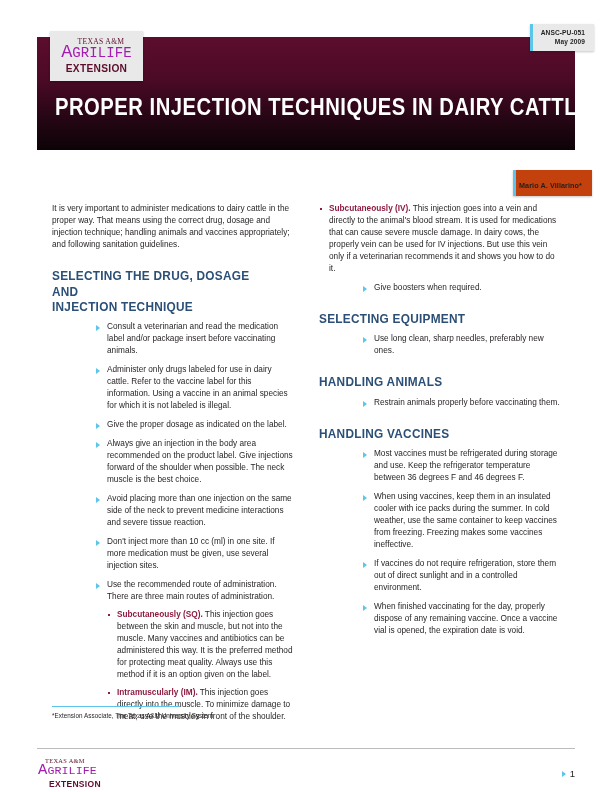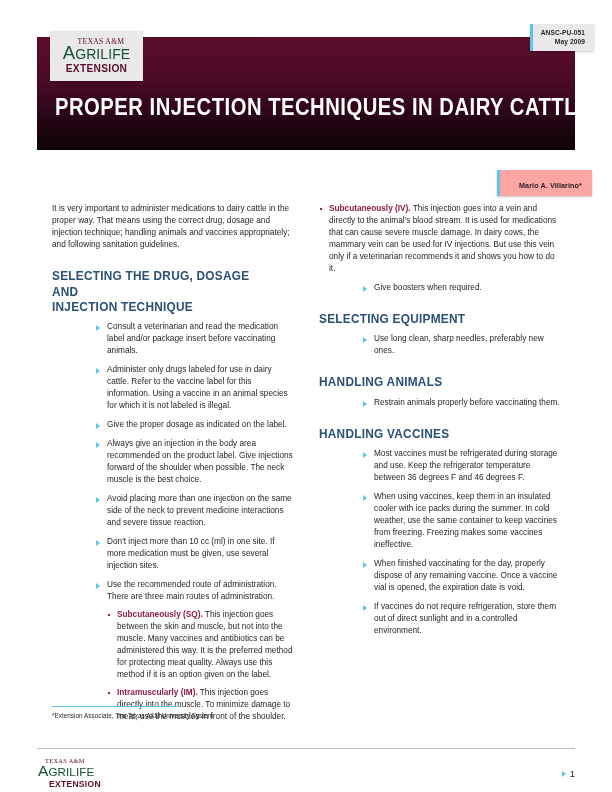--- a/index.html
+++ b/index.html
@@ -62,23 +62,23 @@
   }
   .logo-l1 {
     font-family: "Liberation Serif", "DejaVu Serif", serif;
     font-size: 7.6px;
     color: #5c0d2d;
     letter-spacing: 0.3px;
     margin-left: 9px;
     line-height: 1;
   }
   .logo-l2 {
-    font-family: Liberation Sans, sans-serif;
+    font-family: Liberation Mono, monospace;
     font-size: 14px;
-    color: #14532d;
+    color: #a21caf;
     line-height: 1;
     margin-top: -1px;
     letter-spacing: 0.1px;
   }
   .logo-l2 .big { font-size: 18.5px; }
   .logo-l3 {
     font-family: "Liberation Sans", sans-serif;
     font-weight: bold;
     font-size: 10.2px;
     color: #5c0d2d;
@@ -105,23 +105,23 @@
     color: #231f20;
     line-height: 1.42;
     letter-spacing: 0.1px;
   }
 
   
   .author-plate {
     position: absolute;
     right: 20px;
     top: 170px;
-    background: #fca5a5;
+    background: #c2410c;
     border-left: 3px solid #5bc5ea;
-    padding: 4px 10px 4px 19px;
+    padding: 4px 10px 4px 3px;
     z-index: 4;
     box-shadow: 0 1px 2px rgba(0,0,0,0.22);
   }
   .author-plate span {
     font-size: 7.2px;
     font-weight: bold;
     color: #231f20;
     letter-spacing: 0.1px;
   }
 
@@ -323,43 +323,43 @@
           <li><span class="lead">Intramuscularly (IM).</span><span> This injection goes directly into the muscle. To minimize damage to meat, use the muscles in front of the shoulder.</span></li>
         </ul>
       </li>
     </ul>
 
   </div>
 
   <div class="col col-right">
 
     <ul class="sublist top continued">
-      <li><span class="lead">Subcutaneously (IV).</span><span> This injection goes into a vein and directly to the animal's blood stream. It is used for medications that can cause severe muscle damage. In dairy cows, the mammary vein can be used for IV injections. But use this vein only if a veterinarian recommends it and shows you how to do it.</span></li>
+      <li><span class="lead">Subcutaneously (IV).</span><span> This injection goes into a vein and directly to the animal's blood stream. It is used for medications that can cause severe muscle damage. In dairy cows, the properly vein can be used for IV injections. But use this vein only if a veterinarian recommends it and shows you how to do it.</span></li>
     </ul>
 
     <ul class="blist">
       <li>Give boosters when required.</li>
     </ul>
 
     <h2 class="sec">SELECTING EQUIPMENT</h2>
     <ul class="blist">
       <li>Use long clean, sharp needles, preferably new ones.</li>
     </ul>
 
     <h2 class="sec">HANDLING ANIMALS</h2>
     <ul class="blist">
       <li>Restrain animals properly before vaccinating them.</li>
     </ul>
 
     <h2 class="sec">HANDLING VACCINES</h2>
     <ul class="blist">
       <li>Most vaccines must be refrigerated during storage and use. Keep the refrigerator temperature between 36 degrees F and 46 degrees F.</li>
       <li>When using vaccines, keep them in an insulated cooler with ice packs during the summer. In cold weather, use the same container to keep vaccines from freezing. Freezing makes some vaccines ineffective.</li>
+      <li>If vaccines do not require refrigeration, store them out of direct sunlight and in a controlled environment.</li>
       <li>When finished vaccinating for the day, properly dispose of any remaining vaccine. Once a vaccine vial is opened, the expiration date is void.</li>
-      <li>If vaccines do not require refrigeration, store them out of direct sunlight and in a controlled environment.</li>
     </ul>
 
   </div>
 </div>
 
 <div class="footnote">
   <div class="footnote-rule"></div>
   <div class="footnote-text">*Extension Associate, The Texas A&amp;M University System</div>
 </div>
 

